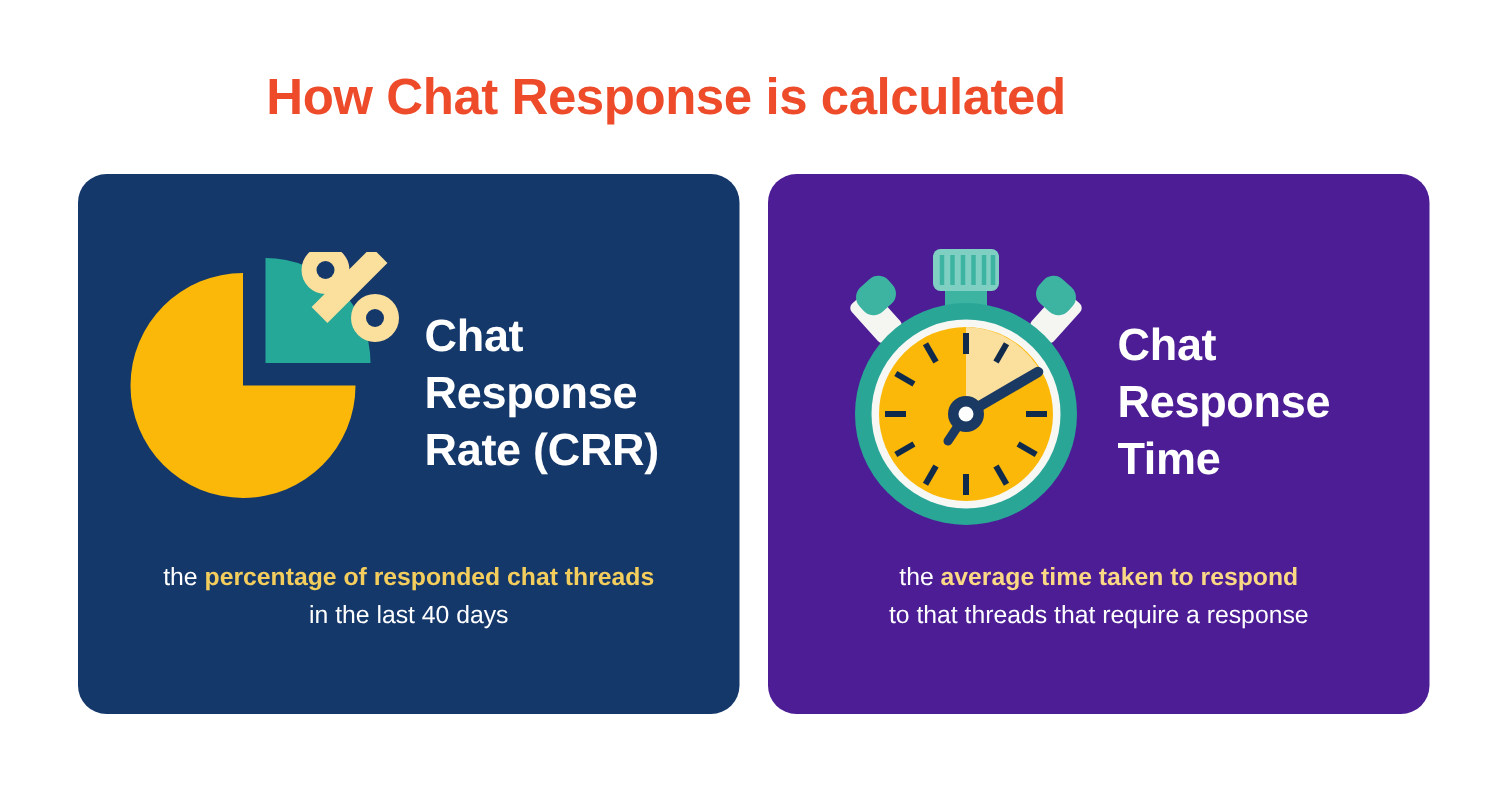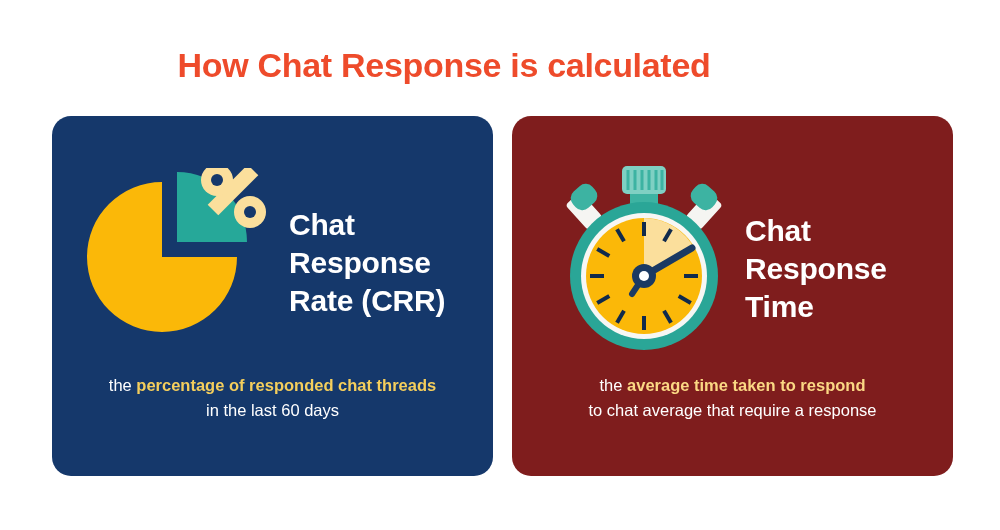--- a/index.html
+++ b/index.html
@@ -35,21 +35,21 @@
 
   
   .card {
     position: absolute;
     top: 116px;
     width: 441px;
     height: 360px;
     border-radius: 19px;
   }
   #card-crr  { left: 52px;  background: #15386b; }
-  #card-crt  { left: 512px; background: #7f1d1d; }
+  #card-crt  { left: 512px; background: #4c1d95; }
 
   
   .row {
     position: absolute;
     left: 0;
     top: 44px;
     width: 441px;
     height: 230px;
   }
   .icon-wrap {
@@ -62,21 +62,21 @@
   #crt-icon-wrap { left: 42px; }
 
   .heading {
     position: absolute;
     font-size: 30px;
     font-weight: bold;
     line-height: 1.27;
     color: #ffffff;
     letter-spacing: -0.2px;
   }
-  #crr-heading { left: 237px; top: 46px; width: 200px; }
+  #crr-heading { left: 231px; top: 46px; width: 200px; }
   #crt-heading { left: 233px; top: 52px; width: 200px; }
 
   
   .caption {
     position: absolute;
     left: 16px;
     width: 409px;
     text-align: center;
     font-size: 16.5px;
     line-height: 1.52;
@@ -123,21 +123,21 @@
             <circle cx="170" cy="44" r="6" fill="#15386b"></circle>
           </g>
         </svg>
       </div>
 
       <div class="heading" id="crr-heading">Chat Response Rate (CRR)</div>
     </div>
 
     <div class="caption" id="crr-caption">
       <span class="ln"><span>the </span><span class="hl">percentage of responded chat threads</span></span>
-      <span class="ln">in the last 60 days</span>
+      <span class="ln">in the last 40 days</span>
     </div>
   </div>
 
   <div class="card" id="card-crt">
 
     <div class="row">
 
       <div class="icon-wrap" id="crt-icon-wrap">
         <svg id="stopwatch-icon" width="180" height="195" viewBox="0 0 180 195">
 
@@ -195,17 +195,17 @@
             <circle cx="90" cy="116" r="5" fill="#ffffff"></circle>
           </g>
         </svg>
       </div>
 
       <div class="heading" id="crt-heading">Chat Response Time</div>
     </div>
 
     <div class="caption" id="crt-caption">
       <span class="ln"><span>the </span><span class="hl">average time taken to respond</span></span>
-      <span class="ln">to chat average that require a response</span>
+      <span class="ln">to that threads that require a response</span>
     </div>
   </div>
 
 </div>
 
 </body></html>

